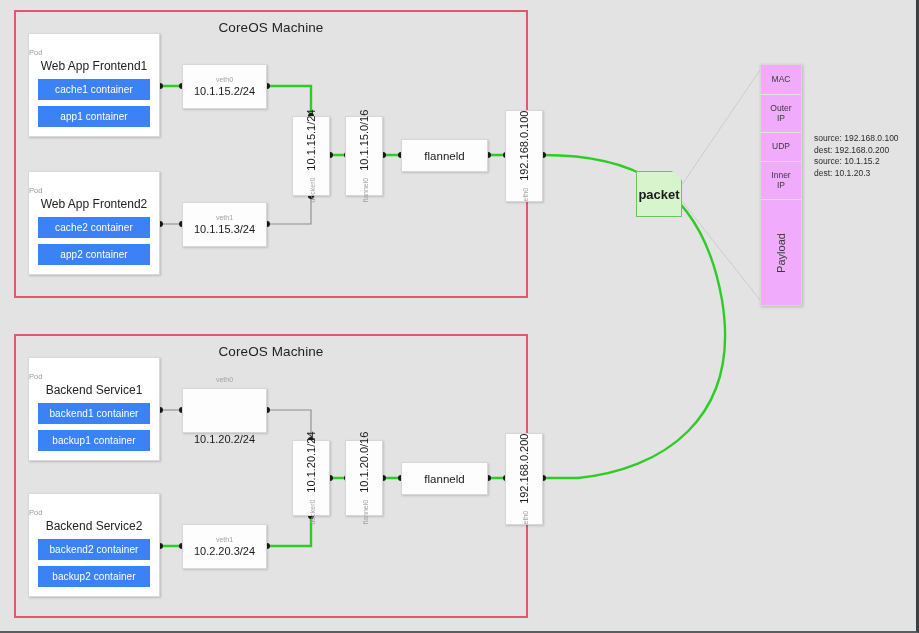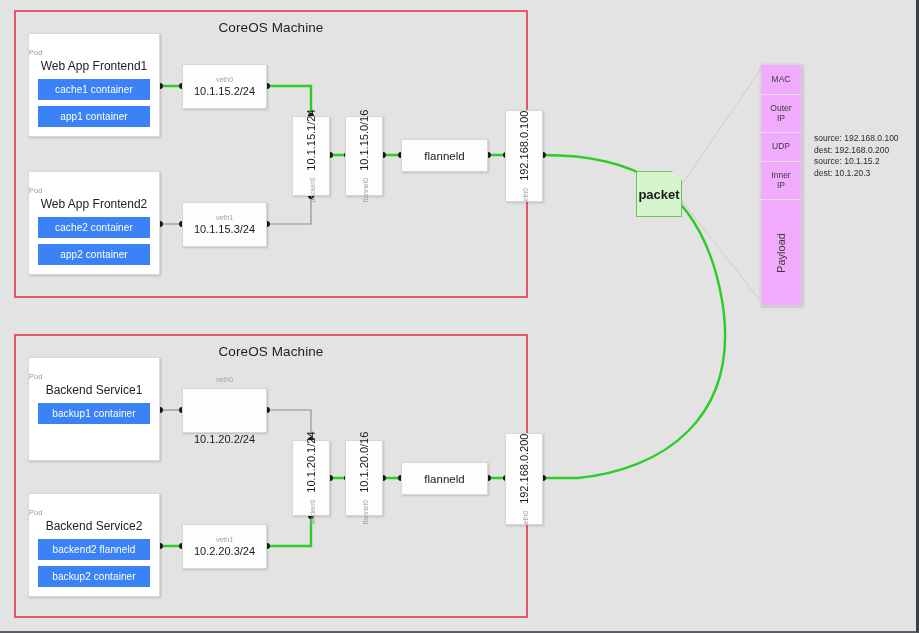--- a/index.html
+++ b/index.html
@@ -334,27 +334,28 @@
     </div>
   </div>
 
   <div class="machine" style="left:14px; top:334px; width:514px; height:284px;">
     <div class="machine-title">CoreOS Machine</div>
   </div>
 
   <div class="pod" style="left:28px; top:357px; width:132px; height:104px;">
     <div class="pod-kind">Pod</div>
     <div class="pod-name">Backend Service1</div>
+    <div class="ctr">backend1 container</div>
     <div class="ctr">backup1 container</div>
   </div>
 
   <div class="pod" style="left:28px; top:493px; width:132px; height:104px;">
     <div class="pod-kind">Pod</div>
     <div class="pod-name">Backend Service2</div>
-    <div class="ctr">backend2 flanneld</div>
+    <div class="ctr">backend2 container</div>
     <div class="ctr">backup2 container</div>
   </div>
 
   <div class="nodebox" style="left:182px; top:388px; width:85px; height:45px;gap:48px;">
     <div class="veth-top">veth0</div>
     <div class="veth-ip">10.1.20.2/24</div>
   </div>
 
   <div class="nodebox" style="left:182px; top:524px; width:85px; height:45px;">
     <div class="veth-top">veth1</div>

